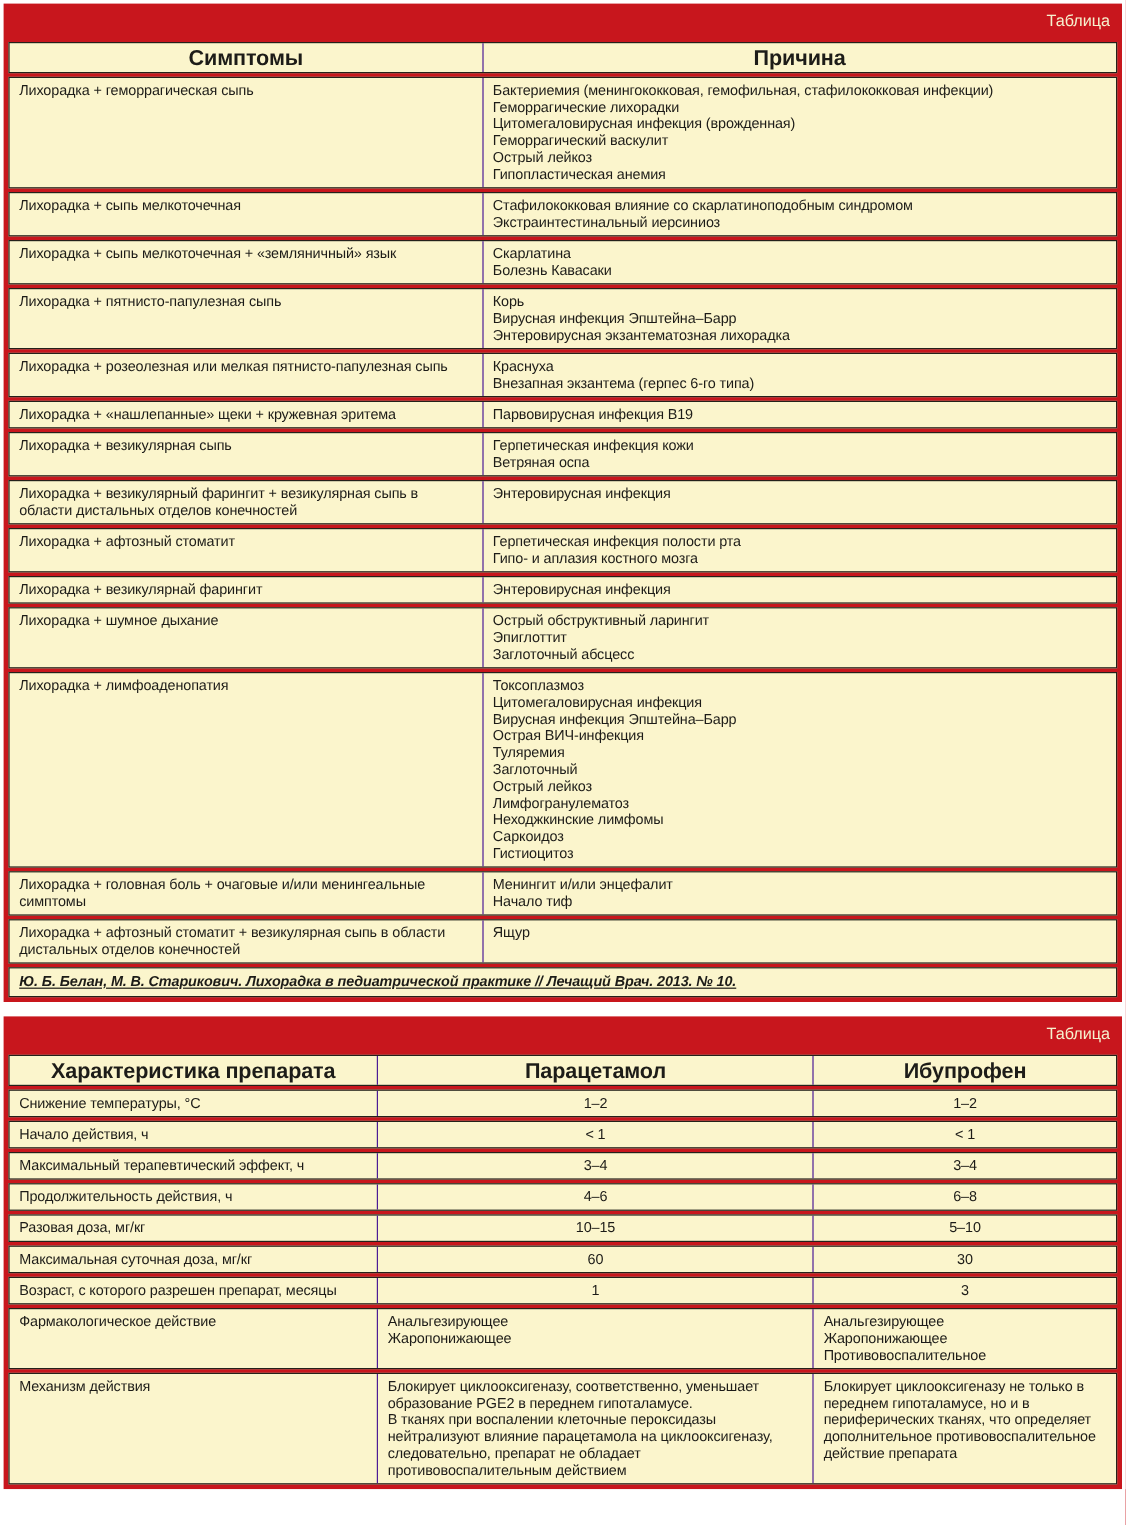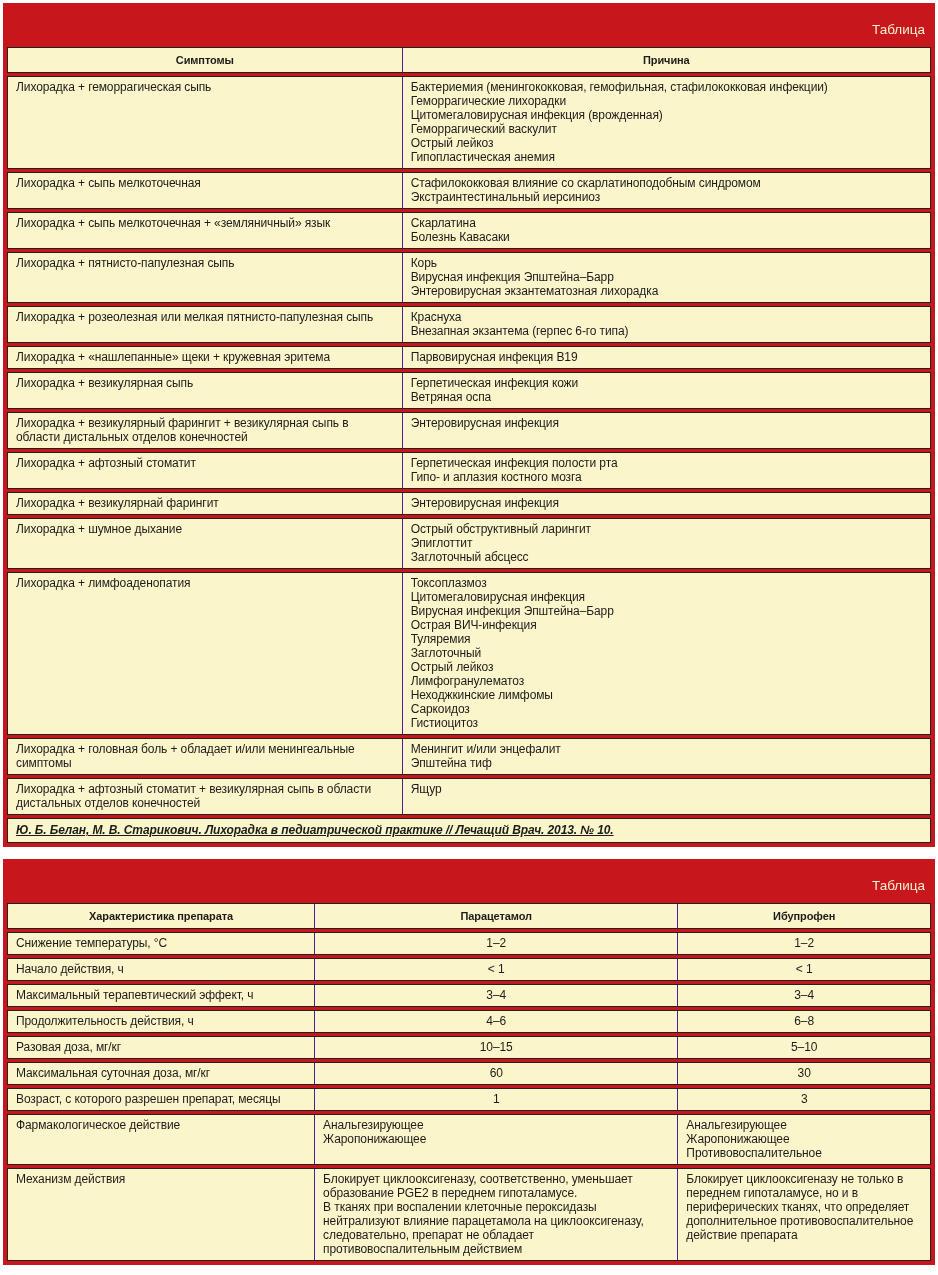--- a/index.html
+++ b/index.html
@@ -7,21 +7,21 @@
     padding: 0;
     background: #ffffff;
     width: 938px;
     font-family: "Liberation Sans", sans-serif;
     color: #1d1c18;
   }
   .page { width: 938px; }
   .table-block {
     margin: 3px 3px 0 3px;
     background: #C8161D;
-    padding: 12px 4px 4px 4px;
+    padding: 0 4px 4px 4px;
     box-sizing: border-box;
   }
   .table-block + .table-block { margin-top: 12px; }
   .block-head { padding: 7px 6px 10px 8px; }
   .corner-label {
     text-align: right;
     color: #F6F1CE;
     font-size: 13.5px;
     line-height: 15px;
   }
@@ -42,21 +42,21 @@
     padding: 3px 8px 4px 8px;
     font-size: 12px;
     line-height: 14px;
     letter-spacing: -0.1px;
     box-sizing: border-box;
   }
   .cell + .cell { border-left: 1px solid #4c1d95; }
   .head-row .cell {
     font-weight: bold;
     text-align: center;
-    font-size: 11px;
+    font-size: 18px;
     padding-top: 5px;
     padding-bottom: 5px;
   }
   
   .t1 .c-symptom { width: 42.7%; flex: none; }
   .t1 .c-cause   { width: 57.3%; flex: none; }
   
   .t2 .c-name { width: 33.2%; flex: none; }
   .t2 .c-par  { width: 39.4%; flex: none; text-align: center; }
   .t2 .c-ibu  { width: 27.4%; flex: none; text-align: center; }
@@ -178,24 +178,24 @@
             <div class="value-line">Туляремия</div>
             <div class="value-line">Заглоточный</div>
             <div class="value-line">Острый лейкоз</div>
             <div class="value-line">Лимфогранулематоз</div>
             <div class="value-line">Неходжкинские лимфомы</div>
             <div class="value-line">Саркоидоз</div>
             <div class="value-line">Гистиоцитоз</div>
           </div>
         </div>
         <div class="row">
-          <div class="cell c-symptom">Лихорадка + головная боль + обладает и/или менингеальные симптомы</div>
+          <div class="cell c-symptom">Лихорадка + головная боль + очаговые и/или менингеальные симптомы</div>
           <div class="cell c-cause">
             <div class="value-line">Менингит и/или энцефалит</div>
-            <div class="value-line">Эпштейна тиф</div>
+            <div class="value-line">Начало тиф</div>
           </div>
         </div>
         <div class="row">
           <div class="cell c-symptom">Лихорадка + афтозный стоматит + везикулярная сыпь в области дистальных отделов конечностей</div>
           <div class="cell c-cause">
             <div class="value-line">Ящур</div>
           </div>
         </div>
       </div>
     <div class="row footer-row">

